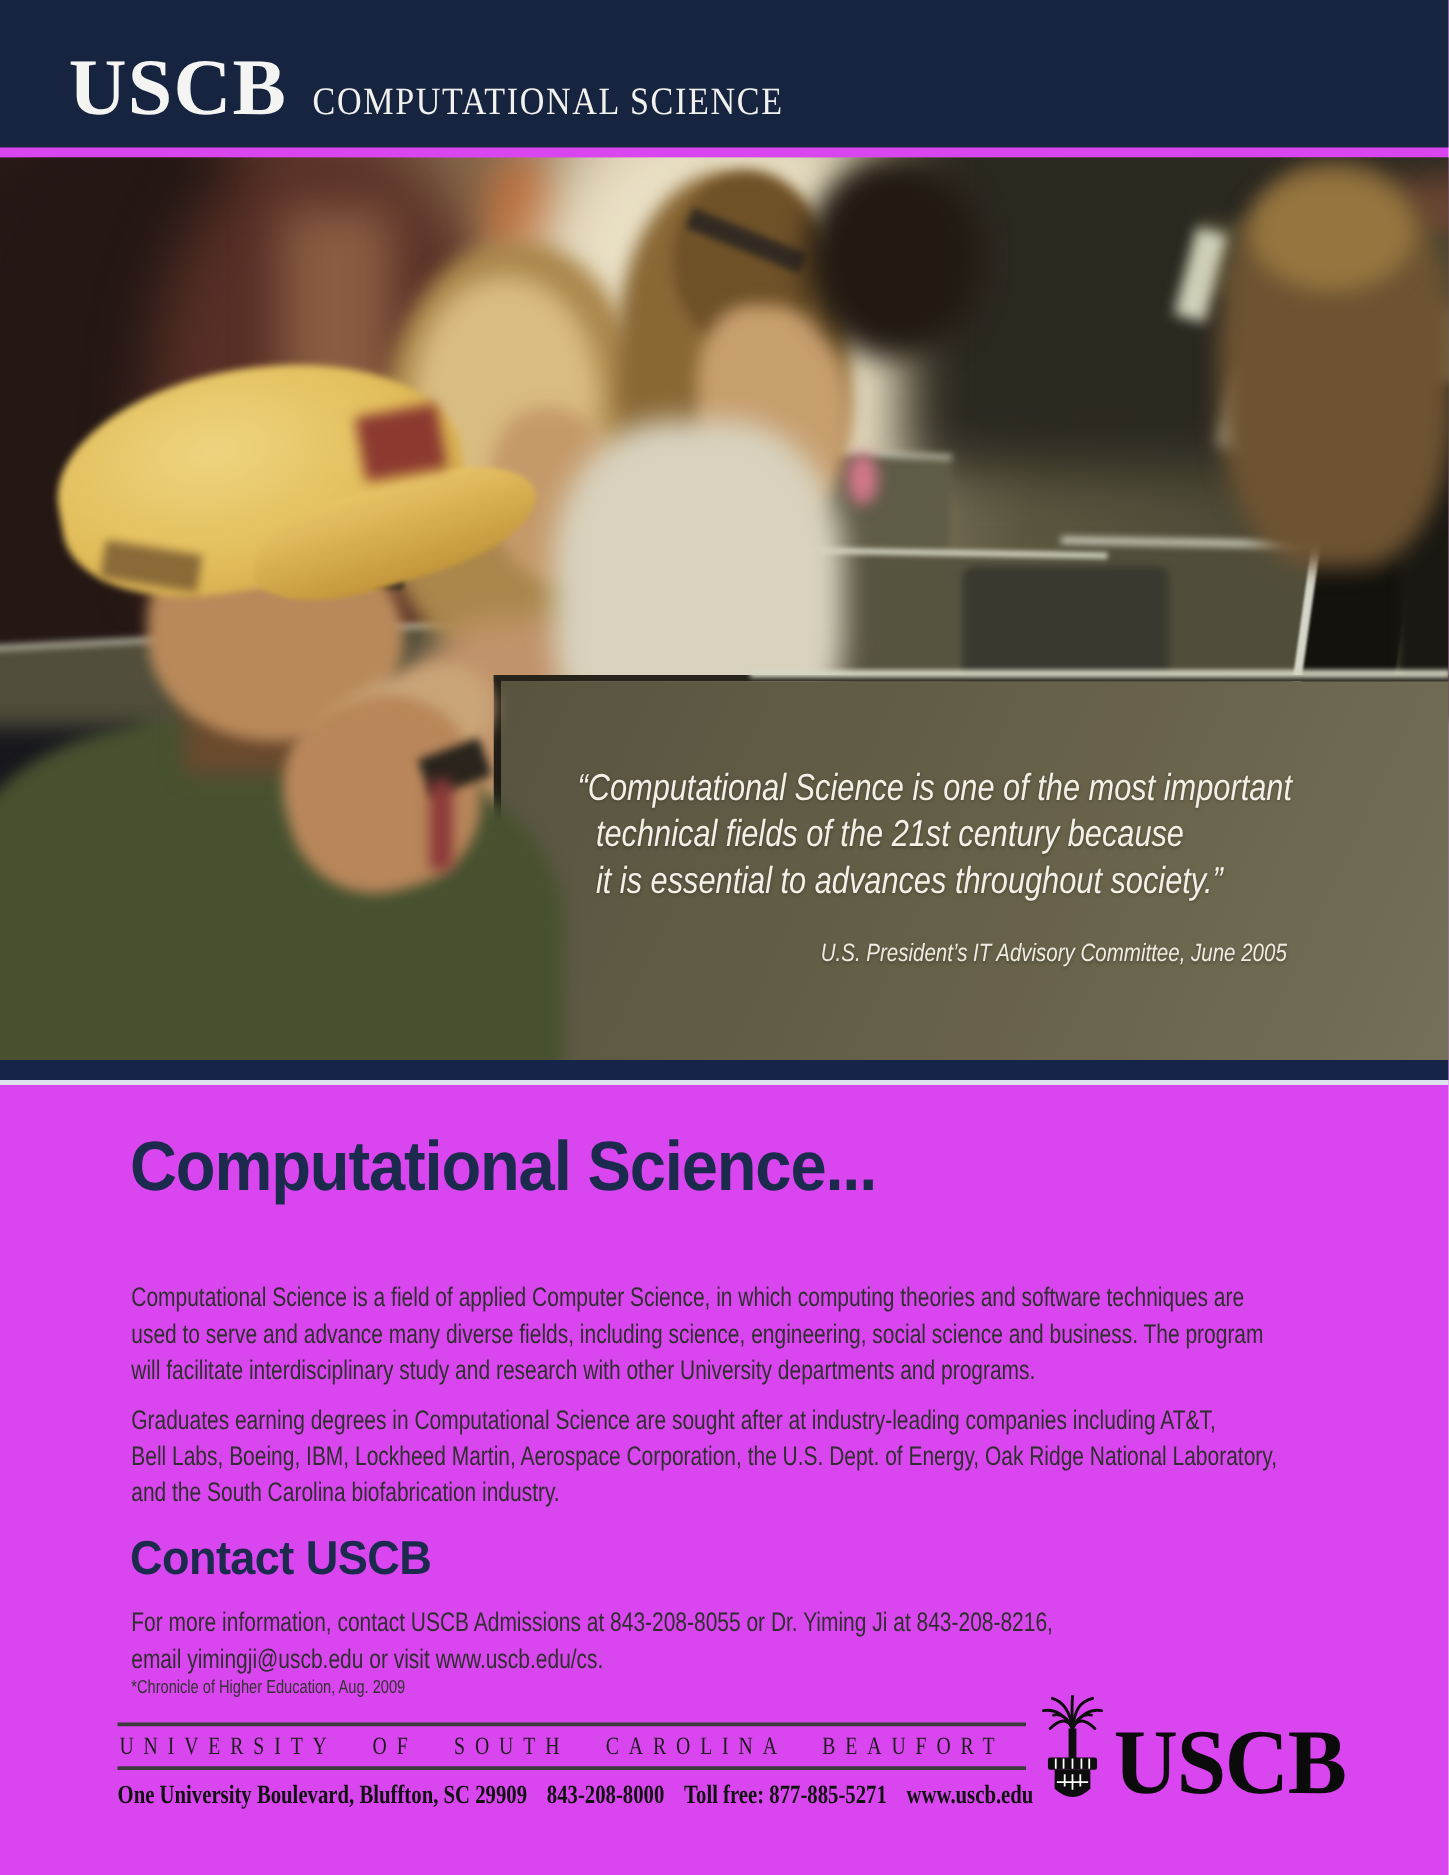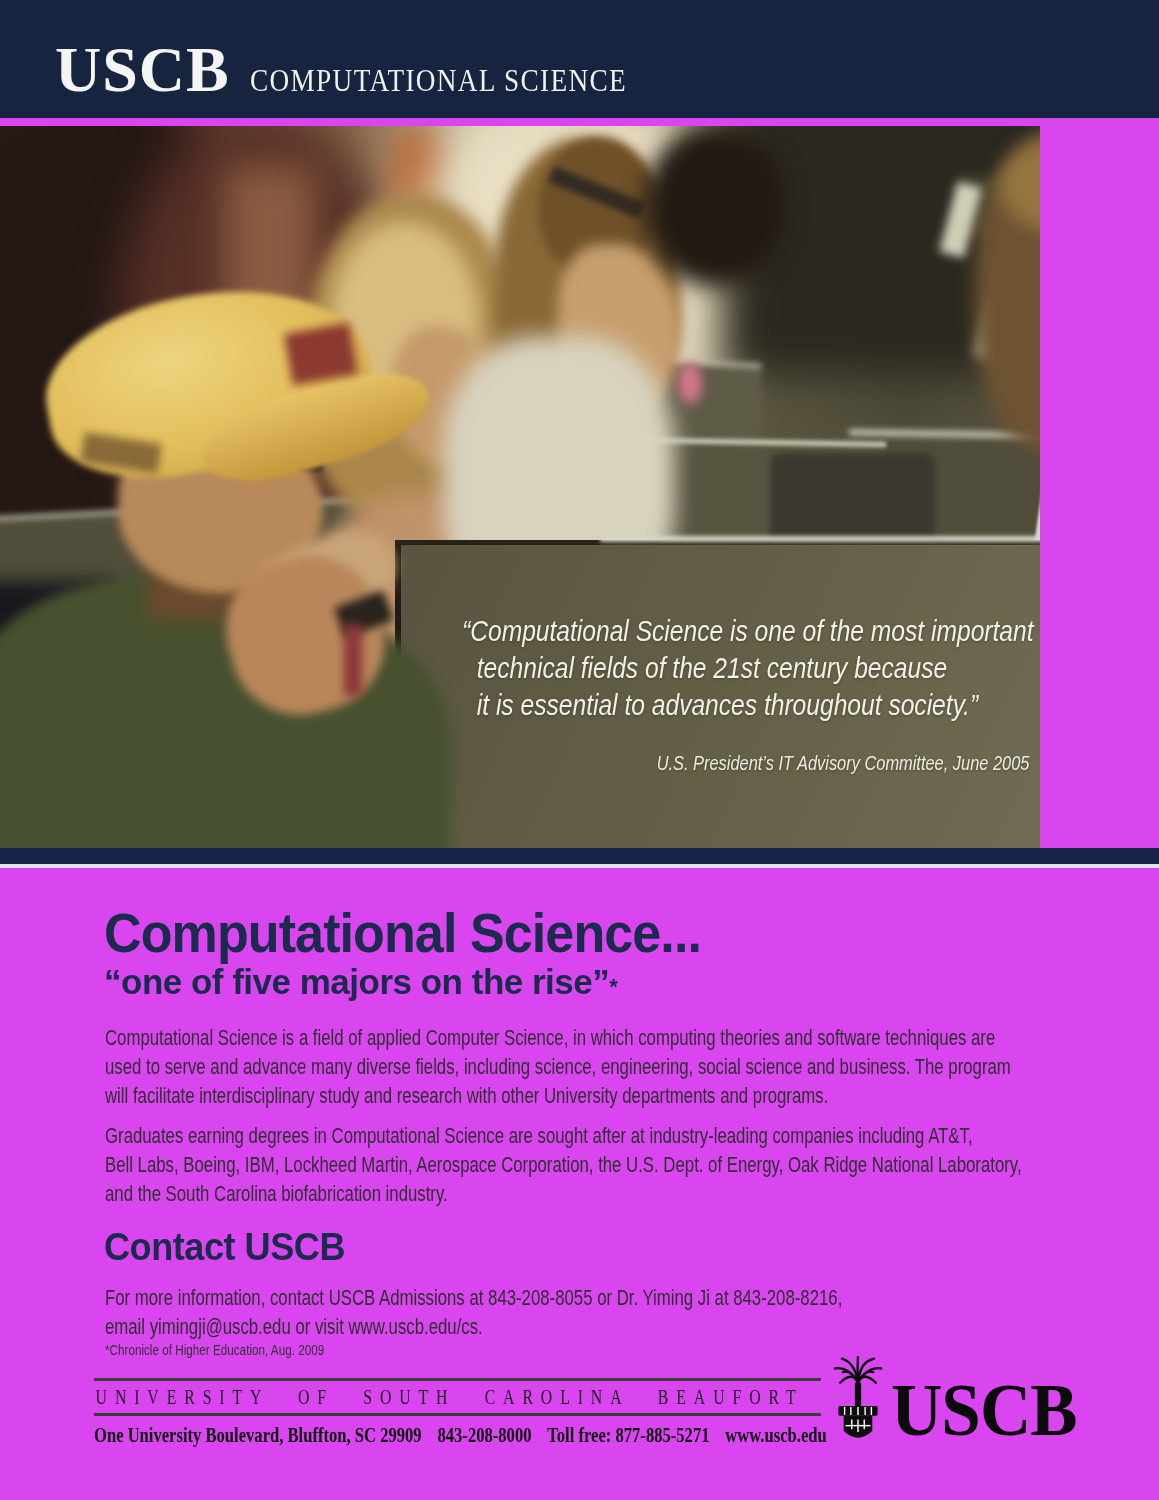--- a/index.html
+++ b/index.html
@@ -9,21 +9,21 @@
   
   .masthead{position:absolute;left:0;top:0;width:1159px;height:118px;background:#17243f;}
   .brandrow{position:absolute;left:55px;bottom:16px;display:flex;align-items:baseline;}
   .brand{font-family:"Liberation Serif",serif;font-weight:700;font-size:64px;color:#f4f4f2;
          letter-spacing:1px;line-height:1;}
   .brand-sub{font-family:"Liberation Serif",serif;font-weight:500;font-size:31px;color:#f1f1ee;
          letter-spacing:1.5px;margin-left:20px;transform:scaleX(.88);transform-origin:0 100%;
          white-space:nowrap;line-height:1;}
 
   
-  .hero{position:absolute;left:0;top:126px;width:1040px;height:722px;overflow:hidden;
+  .hero{position:absolute;left:0;top:126px;width:1159px;height:722px;overflow:hidden;
         background:linear-gradient(100deg,#2a1b17 0%,#4f2d23 14%,#8a6a4c 30%,#cdc0a4 42%,
                    #8d8568 54%,#5b573f 68%,#4c4936 82%,#5f5b45 100%);}
   .hero .sh{position:absolute;}
   
   .b-dkleft{left:-50px;top:-30px;width:300px;height:560px;background:#241714;filter:blur(20px);border-radius:40%;}
   .b-maroon{left:120px;top:-10px;width:280px;height:470px;background:#572f26;filter:blur(24px);border-radius:45%;}
   .b-mlight{left:225px;top:40px;width:90px;height:300px;background:#8a5c42;filter:blur(18px);}
   .b-orange{left:390px;top:0;width:60px;height:95px;background:#b4622e;filter:blur(14px);border-radius:50%;}
   .b-window{left:420px;top:-40px;width:310px;height:400px;background:#e9dfc4;filter:blur(28px);border-radius:40%;}
   .b-rtdark{left:730px;top:-50px;width:470px;height:300px;background:#2b2820;filter:blur(22px);}
@@ -200,21 +200,20 @@
       <div class="ind">technical fields of the 21st century because</div>
       <div class="ind">it is essential to advances throughout society.”</div>
       <div class="q-attr">U.S. President’s IT Advisory Committee, June 2005</div>
     </div>
   </div>
 
   <div class="stripe"></div>
   <div class="stripe-lt"></div>
 
   <div class="h1 navy">Computational Science...</div>
-  <div class="h2 navy"><span>“one of five majors on the rise”</span><span class="ast">*</span></div>
 
   <div class="para p1 cond">
     <div>Computational Science is a field of applied Computer Science, in which computing theories and software techniques are</div>
     <div>used to serve and advance many diverse fields, including science, engineering, social science and business. The program</div>
     <div>will facilitate interdisciplinary study and research with other University departments and programs.</div>
   </div>
 
   <div class="para p2 cond">
     <div>Graduates earning degrees in Computational Science are sought after at industry-leading companies including AT&amp;T,</div>
     <div>Bell Labs, Boeing, IBM, Lockheed Martin, Aerospace Corporation, the U.S. Dept. of Energy, Oak Ridge National Laboratory,</div>

